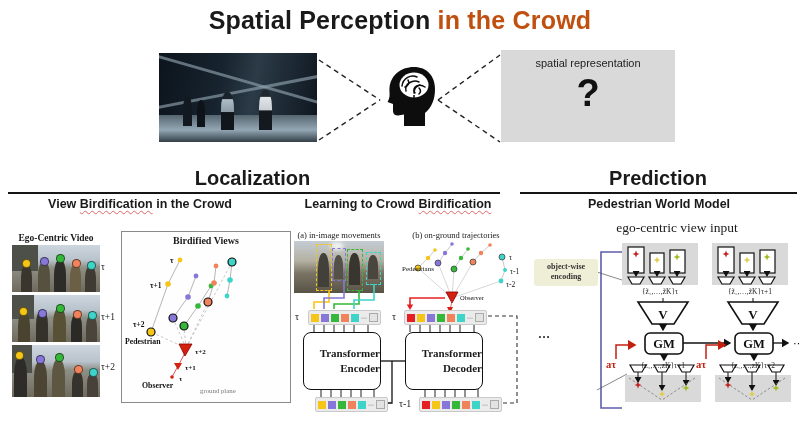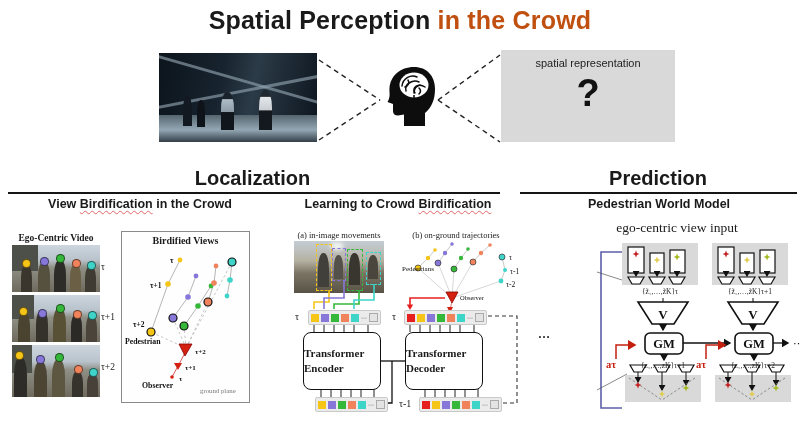--- a/index.html
+++ b/index.html
@@ -25,27 +25,27 @@
   .sec-title{font-size:20px;font-weight:bold;}
   .sec-line{height:2px;background:#151515;}
   .sub-title{font-size:12.5px;font-weight:bold;}
   .wavy{text-decoration:underline;text-decoration-style:wavy;text-decoration-color:var(--wavy-red);text-decoration-thickness:1px;text-underline-offset:2px;}
   
   #ego-label{left:12px;top:233px;width:88px;font-size:9.5px;font-weight:bold;}
   .frame{left:12px;width:88px;overflow:hidden;background:linear-gradient(180deg,#cdd6df 0%,#b9c3cc 32%,#8f8f85 48%,#6e695d 100%);}
   .bld{position:absolute;top:0;background:#4c5048;}
   .dot{position:absolute;width:7px;height:7px;border-radius:50%;border:1px solid rgba(0,0,0,.55);}
   .frame-t{width:26px;font-size:9.5px;}
-  #bird-box{left:121px;top:231px;width:127px;height:170px;background:#fefefe;border:1px solid #8a8a8a;}
+  #bird-box{left:121px;top:231px;width:127px;height:170px;background:#fefefe;border:1px solid #8a8a8a;padding-left:41px;}
   #bird-title{left:0;top:3px;width:100%;font-size:10px;font-weight:bold;}
   
   #a-img{left:294px;top:241px;width:90px;height:52px;overflow:hidden;background:linear-gradient(180deg,#c4cdd5 0%,#b5b1a2 38%,#7b7465 62%,#585346 100%);}
   .bbox{position:absolute;border-style:dashed;border-width:1.6px;}
   .small-serif{font-size:8.5px;}
-  .blockbox{border:1.6px solid #111;border-radius:8px;background:#fff;display:flex;align-items:center;justify-content:center;font-weight:bold;font-size:11px;line-height:1.35;text-align:left;}
+  .blockbox{border:1.6px solid #111;border-radius:8px;background:#fff;display:flex;align-items:center;justify-content:center;font-weight:bold;font-size:11px;line-height:1.35;text-align:right;}
   .trow{display:inline-flex;align-items:center;gap:2px;background:#ebebeb;border:1px solid #c9c9c9;border-radius:2px;padding:2px 2px;}
   .tk{width:8px;height:8px;display:inline-block;}
   .tk.ghost{background:#e3e3e3;border:1px solid #aaa;box-sizing:border-box;width:9px;height:9px;}
   .tdots{font-size:6px;line-height:8px;color:#333;}
   .rowlbl{font-size:10px;}
   
   .side-lbl{width:62px;padding:3px 1px;border-radius:3px;font-size:8px;font-weight:bold;line-height:1.3;}
   .cream{background:var(--cream);color:#333;}
   .lav{background:var(--lavender);color:var(--lavender-text);}
   .zlbl{font-size:7.5px;color:#222;}
@@ -486,20 +486,21 @@
       <g stroke="#777" stroke-width="0.8" stroke-dasharray="2.5,2">
         <line x1="189" y1="164" x2="222" y2="186"></line>
           <line x1="255" y1="164" x2="222" y2="186"></line>
       </g>
       <use href="#star4" transform="translate(198,171)" style="fill:var(--star-red)"></use>
       <use href="#star4" transform="translate(222,180)" style="fill:var(--star-yellow)"></use>
       <use href="#star4" transform="translate(246,174)" style="fill:var(--star-green)"></use>
     </g>
   </svg>
 
+  <div class="abs ctr serif side-lbl cream" style="left:534px;top:259px;">object-wise encoding</div>
   <div class="abs serif" style="left:538px;top:327px;font-size:12px;font-weight:bold;">…</div>
 
   <div class="abs ctr serif zlbl" style="left:620px;top:287px;width:80px;">{z̃₁,…,z̃K}τ</div>
   <div class="abs ctr serif zlbl" style="left:710px;top:287px;width:80px;">{z̃₁,…,z̃K}τ+1</div>
   <div class="abs ctr serif zlbl" style="left:627px;top:361px;width:72px;">{z₁,…,zK}τ+1</div>
   <div class="abs ctr serif zlbl" style="left:717px;top:361px;width:72px;">{z₁,…,zK}τ+2</div>
   <div class="abs serif redlbl" style="left:606px;top:359px;">aτ</div>
   <div class="abs serif redlbl" style="left:696px;top:359px;">aτ</div>
   <div class="abs ctr serif bigcap" style="left:615px;top:402px;width:180px;margin-top:24px;">top-view output</div>
 

